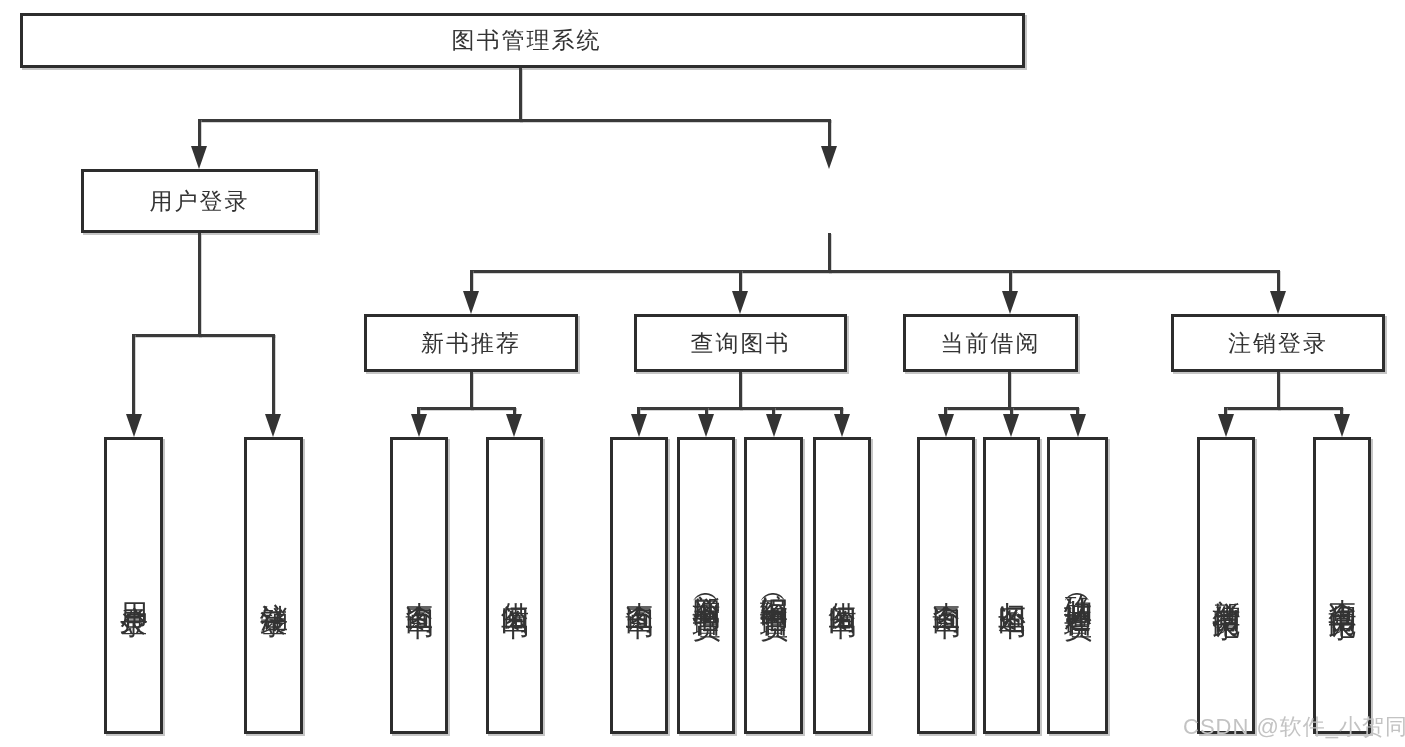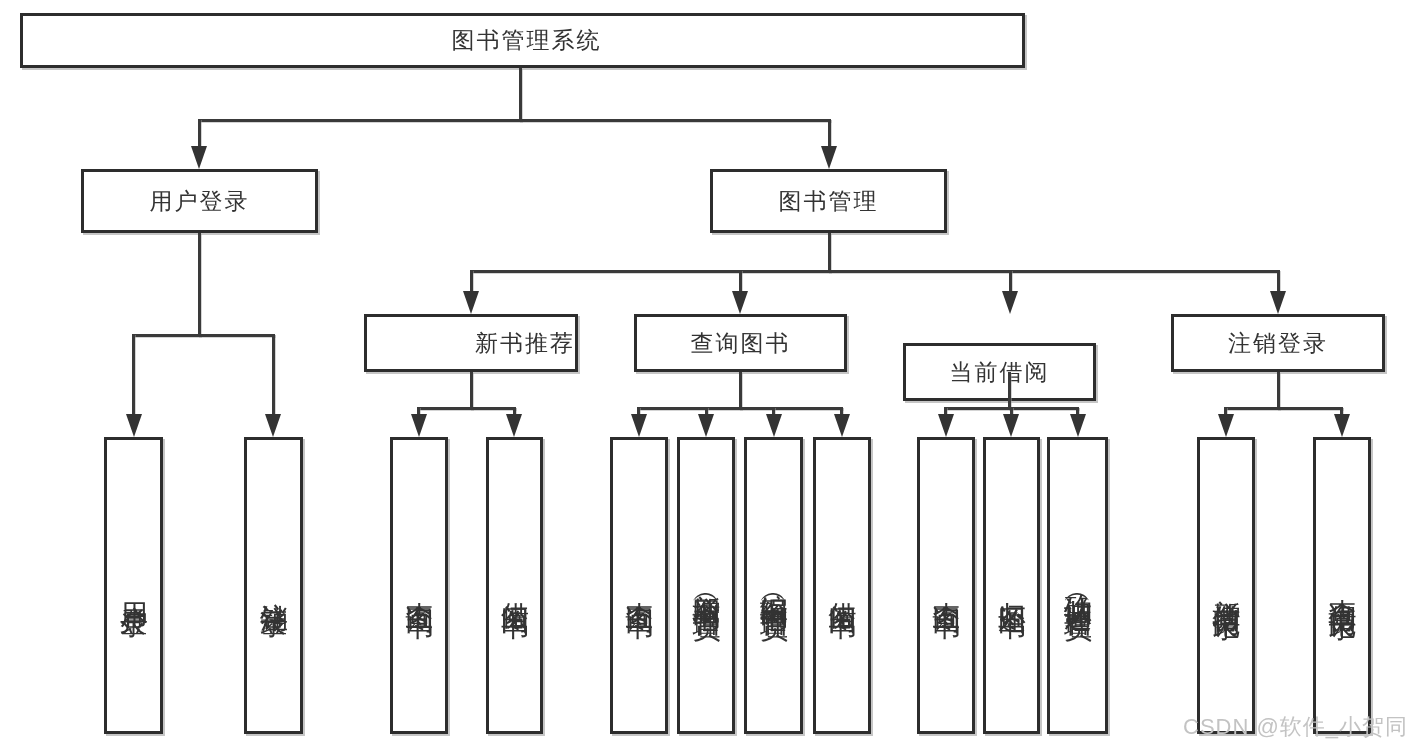--- a/index.html
+++ b/index.html
@@ -42,49 +42,46 @@
   <div class="vline" style="left:519px;top:68px;height:54px;"></div>
   <div class="hline" style="left:198px;top:119px;width:633px;"></div>
   <div class="vline" style="left:198px;top:119px;height:33px;"></div>
   <div class="arrow" style="left:191px;top:146px;"></div>
   <div class="vline" style="left:828px;top:119px;height:33px;"></div>
   <div class="arrow" style="left:821px;top:146px;"></div>
 
   <div class="node" style="left:81px;top:169px;width:237px;height:64px;">
     <span>用户登录</span>
   </div>
-  <div class="node" style="left:710px;top:169px;width:237px;height:64px;">
-    <span>图书管理</span>
-  </div>
 
   <div class="vline" style="left:198px;top:233px;height:104px;"></div>
   <div class="hline" style="left:132px;top:334px;width:143px;"></div>
   <div class="vline" style="left:132px;top:334px;height:86px;"></div>
   <div class="arrow" style="left:126px;top:414px;"></div>
   <div class="vline" style="left:272px;top:334px;height:86px;"></div>
   <div class="arrow" style="left:265px;top:414px;"></div>
 
   <div class="vline" style="left:828px;top:233px;height:40px;"></div>
   <div class="hline" style="left:470px;top:270px;width:809px;"></div>
   <div class="vline" style="left:470px;top:270px;height:24px;"></div>
   <div class="arrow" style="left:463px;top:291px;"></div>
   <div class="vline" style="left:739px;top:270px;height:24px;"></div>
   <div class="arrow" style="left:732px;top:291px;"></div>
   <div class="vline" style="left:1009px;top:270px;height:24px;"></div>
   <div class="arrow" style="left:1002px;top:291px;"></div>
   <div class="vline" style="left:1277px;top:270px;height:24px;"></div>
   <div class="arrow" style="left:1270px;top:291px;"></div>
 
-  <div class="node" style="left:364px;top:314px;width:214px;height:58px;justify-content:flex-end;">
+  <div class="node" style="left:364px;top:314px;width:214px;height:58px;">
     <span>新书推荐</span>
   </div>
   <div class="node" style="left:634px;top:314px;width:213px;height:58px;">
     <span>查询图书</span>
   </div>
-  <div class="node" style="left:903px;top:314px;width:193px;height:58px;margin-top:29px;">
+  <div class="node" style="left:903px;top:314px;width:175px;height:58px;">
     <span>当前借阅</span>
   </div>
   <div class="node" style="left:1171px;top:314px;width:214px;height:58px;">
     <span>注销登录</span>
   </div>
 
   <div class="vline" style="left:470px;top:372px;height:38px;"></div>
   <div class="hline" style="left:417px;top:407px;width:99px;"></div>
   <div class="vline" style="left:417px;top:407px;height:12px;"></div>
   <div class="arrow" style="left:411px;top:414px;"></div>

